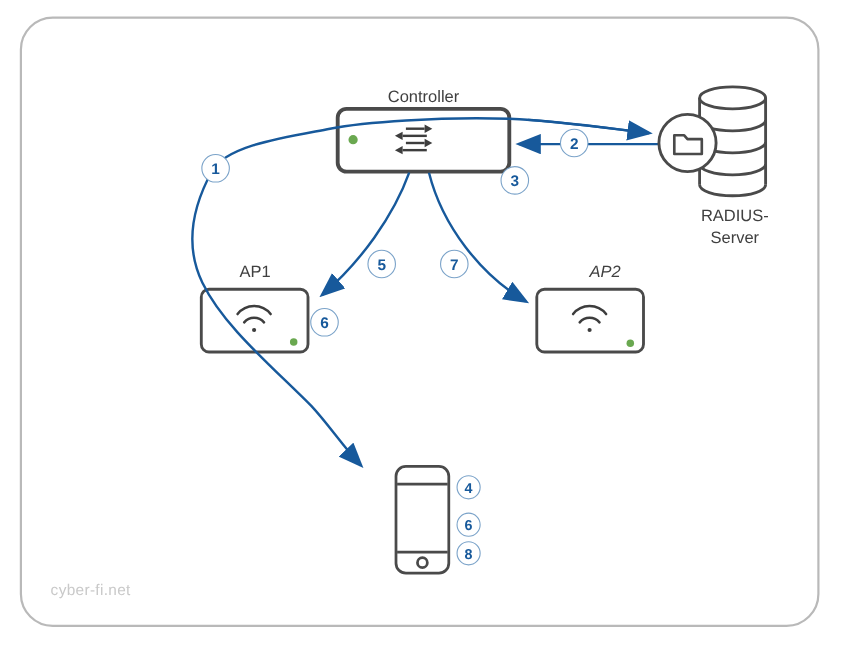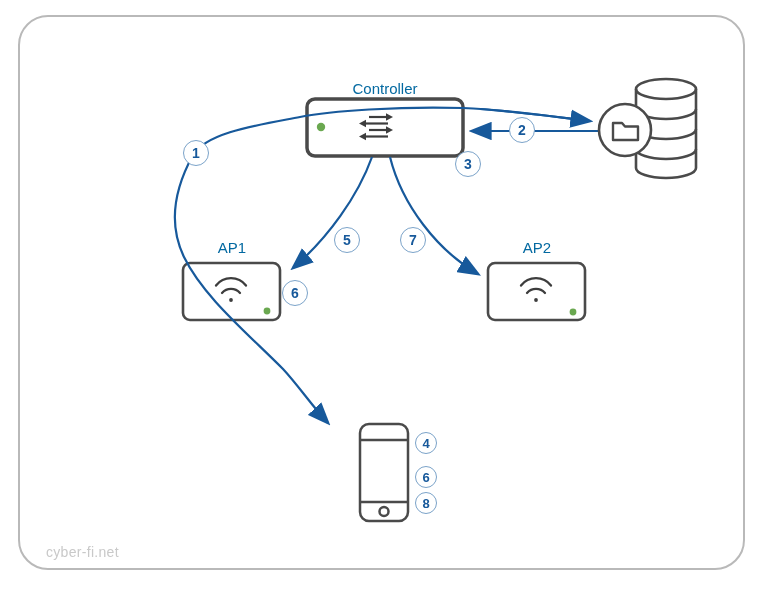--- a/index.html
+++ b/index.html
@@ -7,28 +7,28 @@
     position:relative;width:768px;height:589px;background:#ffffff;
     font-family:"Liberation Sans", sans-serif;overflow:hidden;
   }
   .card{
     position:absolute;left:18px;top:15px;width:727px;height:555px;
     border:2px solid #b9b9b9;border-radius:30px;background:#ffffff;box-sizing:border-box;
   }
   .svg-layer{position:absolute;left:0;top:0;width:768px;height:589px;}
   .node-label{
     position:absolute;transform:translateX(-50%);
-    font-size:15px;color:#0369a1;white-space:pre-line;text-align:center;line-height:20px;
+    font-size:15px;color:#404040;white-space:pre-line;text-align:center;line-height:20px;
   }
   .lbl-controller{left:385px;top:79px;}
   .lbl-ap1{left:232px;top:238px;}
-  .lbl-ap2{left:537px;top:238px;}
+  .lbl-ap2{left:550px;top:238px;font-style:italic;}
   .lbl-radius{left:668px;top:187px;}
   .watermark{
-    position:absolute;left:46px;top:544px;font-size:14px;color:#c9c9c9;letter-spacing:0.3px;
+    position:absolute;left:46px;top:528px;font-size:14px;color:#c9c9c9;letter-spacing:0.3px;
   }
   .badge{
     position:absolute;width:26px;height:26px;border:1.5px solid #7ba3c9;border-radius:50%;
     background:#ffffff;color:#17599b;font-weight:bold;font-size:14px;
     display:flex;align-items:center;justify-content:center;box-sizing:border-box;
   }
   .badge.small{width:22px;height:22px;font-size:13px;}
   .b1{left:183px;top:140px;}
   .b2{left:509px;top:117px;}
   .b3{left:455px;top:151px;}
@@ -123,20 +123,22 @@
 
     <g>
       <circle cx="625" cy="130" r="26" fill="#ffffff" stroke="#4a4a4a" stroke-width="2.6"></circle>
       <path d="M 613,140 V 123 h 9 l 3,3.5 h 13 V 140 Z" fill="none" stroke="#4a4a4a" stroke-width="2.4" stroke-linejoin="round"></path>
     </g>
   </svg>
 
   <div class="node-label lbl-controller">Controller</div>
   <div class="node-label lbl-ap1">AP1</div>
   <div class="node-label lbl-ap2">AP2</div>
+  <div class="node-label lbl-radius">RADIUS-
+Server</div>
 
   <div class="badge b1">1</div>
   <div class="badge b2">2</div>
   <div class="badge b3">3</div>
   <div class="badge b5">5</div>
   <div class="badge b6a">6</div>
   <div class="badge b7">7</div>
   <div class="badge small b4">4</div>
   <div class="badge small b6c">6</div>
   <div class="badge small b8">8</div>

